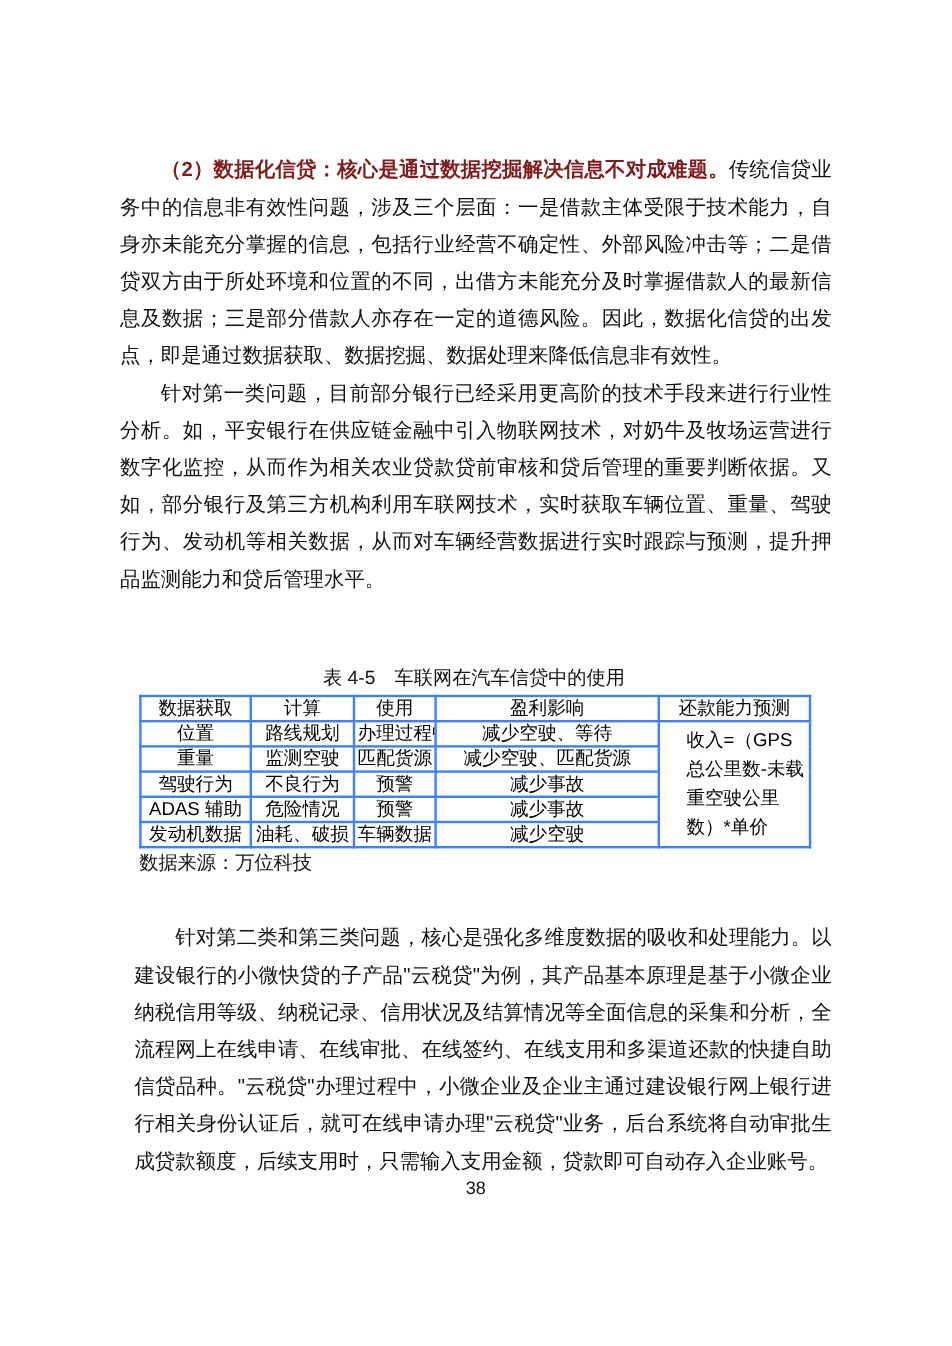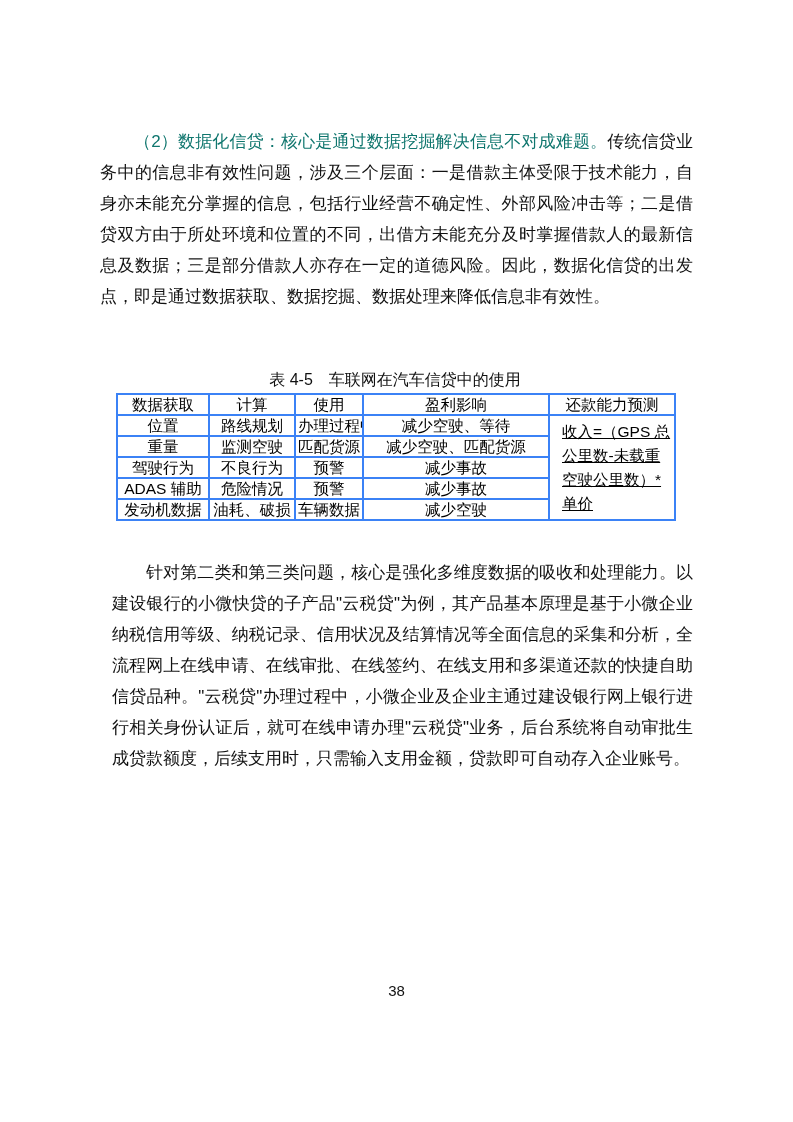--- a/index.html
+++ b/index.html
@@ -21,21 +21,21 @@
     width: 593px;
   }
   p.body-text {
     margin: 0;
     font-size: 17px;
     line-height: 31px;
     text-align: justify;
     text-indent: 2em;
     color: #111111;
   }
-  p.body-text .lead { font-weight: normal; color: #0f766e; }
+  p.body-text .lead { font-weight: bold; color: #7f1d1d; }
 
   .table-block { margin-top: 58px; margin-left: 16px; width: 558px; }
   .table-caption {
     font-size: 16px;
     line-height: 20px;
     text-align: center;
     color: #111111;
   }
   table.data-table {
     margin-top: 3px;
@@ -52,22 +52,21 @@
     font-weight: normal;
     line-height: 19px;
     white-space: nowrap;
     overflow: hidden;
   }
   table.data-table td.merged {
     text-align: left;
     vertical-align: middle;
     white-space: normal;
     line-height: 24px;
-    padding: 0 3px 0 12px;
-    text-decoration: underline;
+    padding: 0 3px 0 22px;
   }
   .table-source {
     margin-top: 3px;
     font-size: 16px;
     line-height: 20px;
     color: #111111;
   }
   p.after-table { margin-top: 36px; margin-left: 12px; }
 
   .page-number {
@@ -81,20 +80,21 @@
   }
 </style>
 </head>
 <body>
 
 <div class="page">
   <div class="content">
 
     <p class="body-text"><span class="lead">（2）数据化信贷：核心是通过数据挖掘解决信息不对成难题。</span><span>传统信贷业务中的信息非有效性问题，涉及三个层面：一是借款主体受限于技术能力，自身亦未能充分掌握的信息，包括行业经营不确定性、外部风险冲击等；二是借贷双方由于所处环境和位置的不同，出借方未能充分及时掌握借款人的最新信息及数据；三是部分借款人亦存在一定的道德风险。因此，数据化信贷的出发点，即是通过数据获取、数据挖掘、数据处理来降低信息非有效性。</span></p>
 
+    <p class="body-text">针对第一类问题，目前部分银行已经采用更高阶的技术手段来进行行业性分析。如，平安银行在供应链金融中引入物联网技术，对奶牛及牧场运营进行数字化监控，从而作为相关农业贷款贷前审核和贷后管理的重要判断依据。又如，部分银行及第三方机构利用车联网技术，实时获取车辆位置、重量、驾驶行为、发动机等相关数据，从而对车辆经营数据进行实时跟踪与预测，提升押品监测能力和贷后管理水平。</p>
 
     <div class="table-block">
       <div class="table-caption">表 4-5　车联网在汽车信贷中的使用</div>
       <table class="data-table">
         <colgroup>
           <col style="width:92px">
           <col style="width:86px">
           <col style="width:68px">
           <col style="width:186px">
           <col style="width:126px">
@@ -135,20 +135,21 @@
             <td>减少事故</td>
           </tr>
           <tr>
             <td>发动机数据</td>
             <td>油耗、破损</td>
             <td>车辆数据</td>
             <td>减少空驶</td>
           </tr>
         </tbody>
       </table>
+      <div class="table-source">数据来源：万位科技</div>
     </div>
 
     <p class="body-text after-table">针对第二类和第三类问题，核心是强化多维度数据的吸收和处理能力。以建设银行的小微快贷的子产品"云税贷"为例，其产品基本原理是基于小微企业纳税信用等级、纳税记录、信用状况及结算情况等全面信息的采集和分析，全流程网上在线申请、在线审批、在线签约、在线支用和多渠道还款的快捷自助信贷品种。"云税贷"办理过程中，小微企业及企业主通过建设银行网上银行进行相关身份认证后，就可在线申请办理"云税贷"业务，后台系统将自动审批生成贷款额度，后续支用时，只需输入支用金额，贷款即可自动存入企业账号。</p>
 
   </div>
 
   <div class="page-number">38</div>
 </div>
 
 </body></html>

